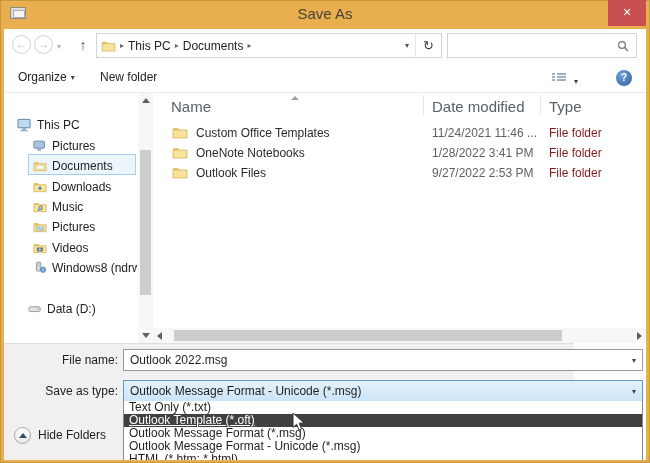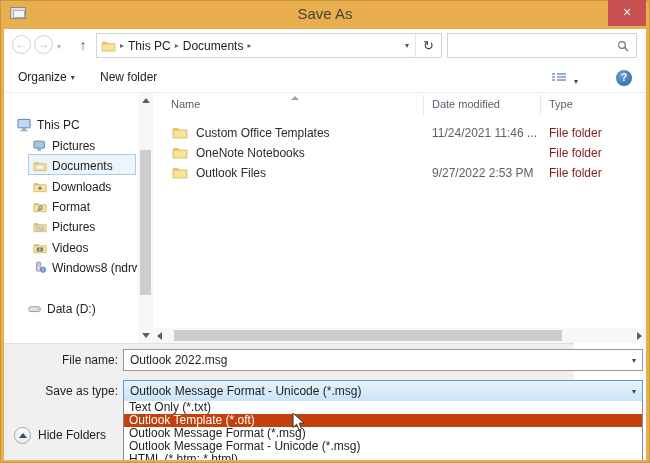--- a/index.html
+++ b/index.html
@@ -52,21 +52,21 @@
   .side-row .lbl { overflow:hidden; }
   .side-row svg { flex:0 0 auto; margin-right:5px; }
   .sel-box { position:absolute; left:24px; top:61px; width:108px; height:21px; border:1px solid #A8CCEB; background:#EDF5FC; }
   .side-scroll { position:absolute; left:134px; top:0; width:15px; height:250px; background:#F7F7F7; }
   .side-scroll .thumb { position:absolute; left:2px; top:57px; width:11px; height:145px; background:#CDCDCD; }
   .sb-arrow { position:absolute; left:4px; width:0; height:0; }
   .sb-up { top:5px; border-left:4px solid transparent; border-right:4px solid transparent; border-bottom:5px solid #606060; }
   .sb-down { top:240px; border-left:4px solid transparent; border-right:4px solid transparent; border-top:5px solid #606060; }
 
   .filelist { position:absolute; left:149px; top:0; width:493px; height:250px; }
-  .col-hdr { position:absolute; top:5px; font-size:11px; color:#57606B; }
+  .col-hdr { position:absolute; top:5px; font-size:15px; color:#57606B; }
   .hdr-div { position:absolute; top:2px; width:1px; height:20px; background:#E8E8E8; }
   .sort-tri { position:absolute; left:138px; top:3px; width:0; height:0; border-left:4px solid transparent; border-right:4px solid transparent; border-bottom:4px solid #9AA4AE; }
   .file-row { position:absolute; left:0; width:493px; height:20px; }
   .file-row svg { position:absolute; left:19px; top:2px; }
   .file-row .nm { position:absolute; left:43px; top:3px; color:#2B2B2B; }
   .file-row .dt { position:absolute; left:279px; top:3px; color:#5F5F5F; }
   .file-row .tp { position:absolute; left:396px; top:3px; color:#7f1d1d; }
   .h-scroll { position:absolute; left:0; top:235px; width:493px; height:15px; background:#F7F7F7; }
   .h-thumb { position:absolute; left:21px; top:2px; width:388px; height:11px; background:#CDCDCD; }
   .hs-left { position:absolute; left:4px; top:4px; width:0; height:0; border-top:4px solid transparent; border-bottom:4px solid transparent; border-right:5px solid #606060; }
@@ -74,21 +74,21 @@
 
   
   .bottompane { position:absolute; left:0; top:314px; width:570px; height:117px; background:#F0F0F0; border-top:1px solid #DFDFDF; }
   .field-label { position:absolute; left:0; width:114px; text-align:right; font-size:12px; color:#222; }
   .combo { position:absolute; left:119px; width:520px; height:22px; background:#fff; border:1px solid #999; display:flex; align-items:center; }
   .combo .val { flex:1; padding-left:6px; font-size:12px; color:#1E1E1E; white-space:nowrap; overflow:hidden; }
   .combo .cv { font-size:8px; color:#444; padding-right:6px; }
   .combo.focused { border-color:#5E9AD0; background:linear-gradient(#E6F2FB,#CBE4F7); }
   .dropdown { position:absolute; left:119px; top:57px; width:520px; background:#fff; border:1px solid #8A8A8A; border-top:none; z-index:5; }
   .opt { height:13px; line-height:13px; font-size:12px; padding-left:5px; color:#1E1E1E; white-space:nowrap; overflow:hidden; }
-  .opt.hl { background:#c2410c; color:#fff; }
+  .opt.hl { background:#404040; color:#fff;text-decoration:underline; }
   .hide-folders { position:absolute; left:10px; top:80px; height:22px; display:flex; align-items:center; }
   .hf-circle { width:17px; height:17px; border-radius:50%; border:1px solid #A9A9A9; background:linear-gradient(#FDFDFD,#E8E8E8); display:flex; align-items:center; justify-content:center; margin-right:7px; }
   .hf-tri { width:0; height:0; border-left:4px solid transparent; border-right:4px solid transparent; border-bottom:5px solid #2F4F6F; }
   .hf-label { font-size:12px; color:#222; }
 
   .cursor { position:absolute; left:288px; top:383px; z-index:9; }
 </style>
 </head>
 <body>
 
@@ -180,21 +180,21 @@
         <span class="lbl">Downloads</span>
       </div>
       <div class="side-row" style="left:29px; top:104px;">
         <svg width="14" height="13" viewBox="0 0 16 14">
             <path d="M1 3h5l1.5 2H15v8H1z" fill="#EFC568"></path>
             <path d="M1 5h14v8H1z" fill="#F7E39A" stroke="#C9A23D" stroke-width="0.6"></path>
             <path d="M7 11V7l3-.7V10" stroke="#4472C4" stroke-width="1" fill="none"></path>
             <circle cx="6.3" cy="11" r="1" fill="#4472C4"></circle>
             <circle cx="9.3" cy="10.3" r="1" fill="#4472C4"></circle>
           </svg>
-        <span class="lbl">Format</span>
+        <span class="lbl">Music</span>
       </div>
       <div class="side-row" style="left:29px; top:124px;">
         <svg width="14" height="13" viewBox="0 0 16 14">
             <path d="M1 3h5l1.5 2H15v8H1z" fill="#EFC568"></path>
             <path d="M1 5h14v8H1z" fill="#F7E39A" stroke="#C9A23D" stroke-width="0.6"></path>
             <rect x="4" y="7" width="8" height="4.5" fill="#CFE3F5" stroke="#8FA8C0" stroke-width="0.5"></rect>
             <path d="M4.5 10.5l2-2 2 2 1.5-1.3 1.5 1.3" stroke="#6C8F5A" stroke-width="0.8" fill="none"></path>
           </svg>
         <span class="lbl">Pictures</span>
       </div>
@@ -246,20 +246,21 @@
           <span class="nm">Custom Office Templates</span>
           <span class="dt">11/24/2021 11:46 ...</span>
           <span class="tp">File folder</span>
         </div>
         <div class="file-row" style="top:50px;">
           <svg width="16" height="14" viewBox="0 0 16 14">
               <path d="M1 3h5l1.5 2H15v8H1z" fill="#EFC568"></path>
               <path d="M1 5h14v8H1z" fill="#F7E39A" stroke="#C9A23D" stroke-width="0.6"></path>
             </svg>
           <span class="nm">OneNote Notebooks</span>
+          <span class="dt">1/28/2022 3:41 PM</span>
           <span class="tp">File folder</span>
         </div>
         <div class="file-row" style="top:70px;">
           <svg width="16" height="14" viewBox="0 0 16 14">
               <path d="M1 3h5l1.5 2H15v8H1z" fill="#EFC568"></path>
               <path d="M1 5h14v8H1z" fill="#F7E39A" stroke="#C9A23D" stroke-width="0.6"></path>
             </svg>
           <span class="nm">Outlook Files</span>
           <span class="dt">9/27/2022 2:53 PM</span>
           <span class="tp">File folder</span>

